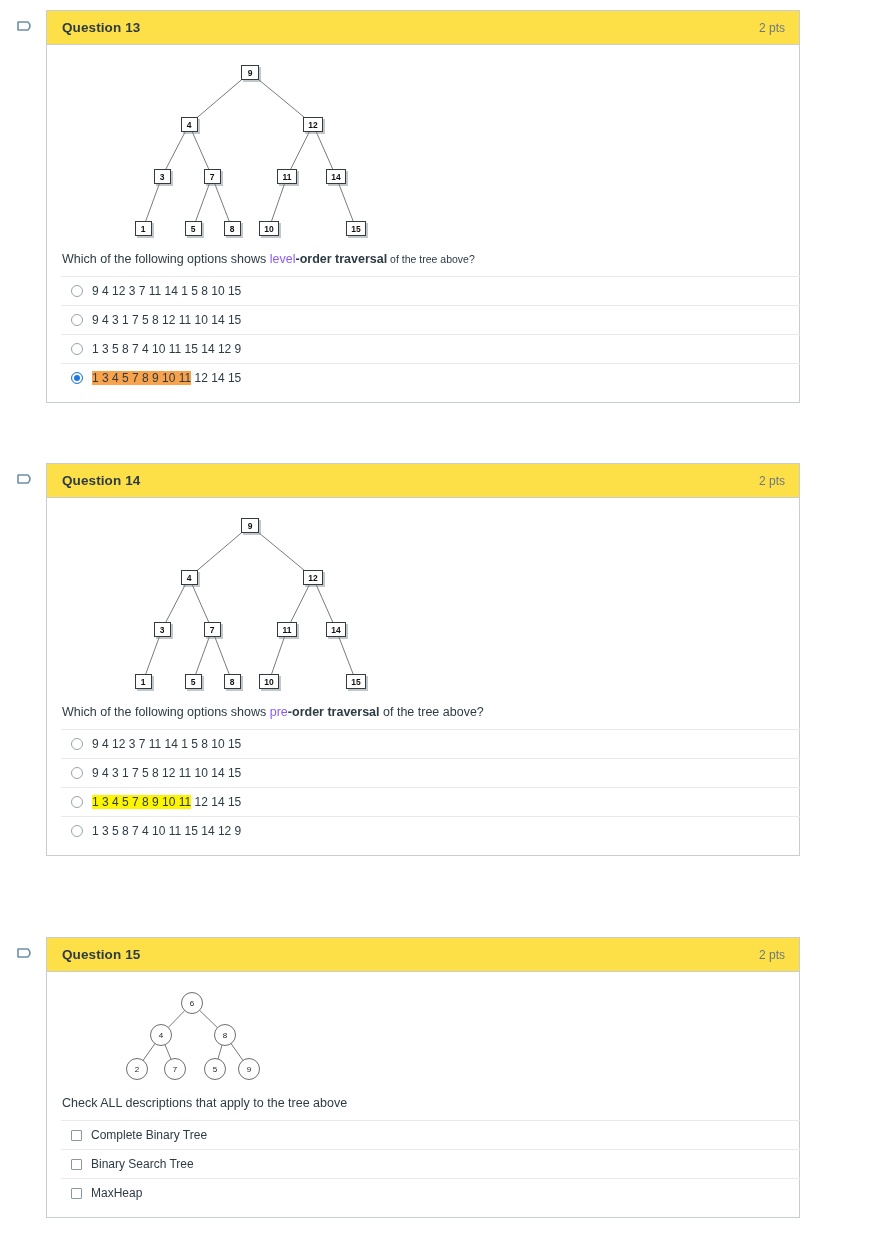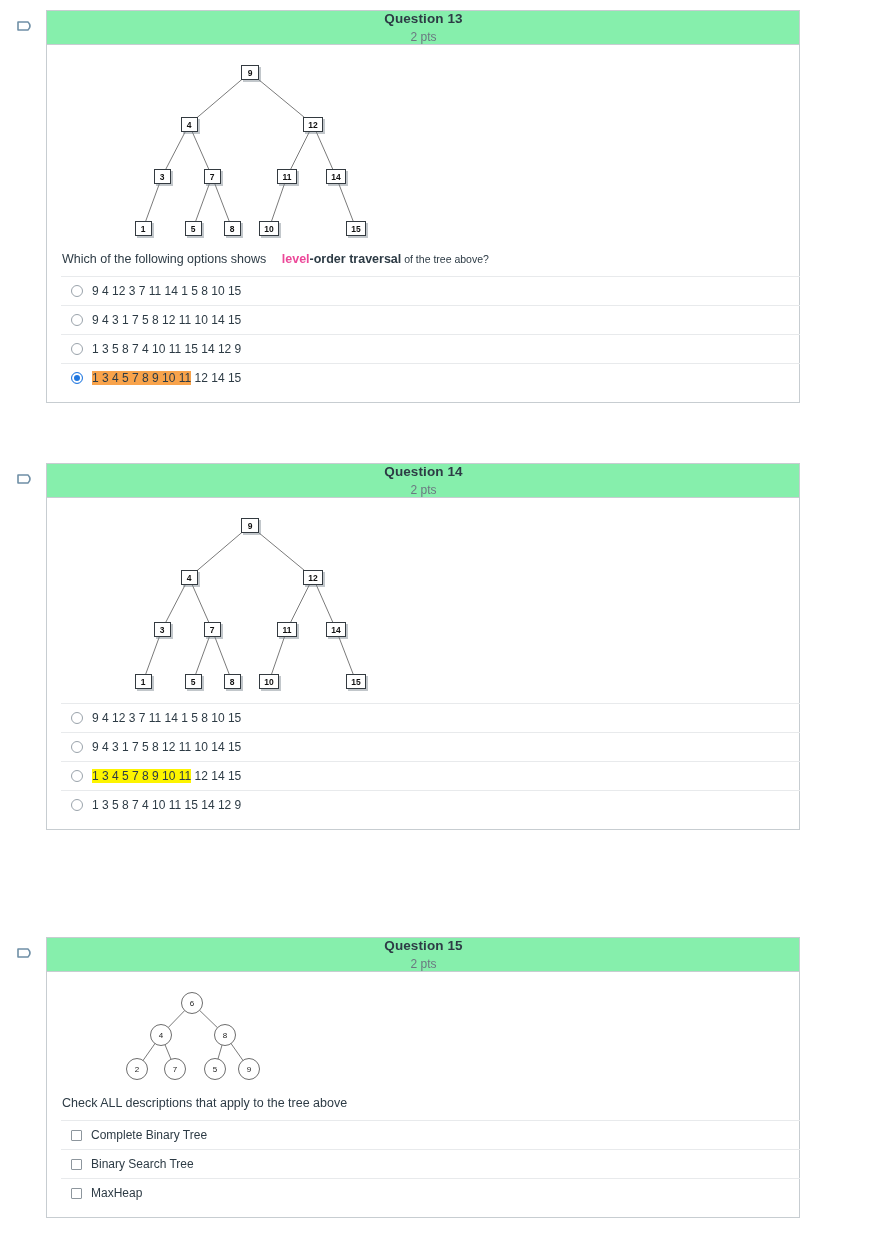--- a/index.html
+++ b/index.html
@@ -9,38 +9,37 @@
     width: 877px;
     font-family: "Liberation Sans", sans-serif;
     color: #2d3b45;
   }
   .page { position: relative; width: 877px; height: 1258px; overflow: hidden; }
 
   
   .qblock { position: absolute; left: 46px; width: 754px; }
   .qbox { border: 1px solid #c7cdd1; background: #ffffff; }
   .qheader {
-    background: #86efac;
+    background: #fde047;
     border-bottom: 1px solid #c7cdd1;
     height: 34px;
     display: flex; align-items: center; justify-content: space-between;
     padding: 0 14px 0 15px;
-    flex-direction: column;
   }
   .qtitle { font-size: 13.5px; font-weight: bold; color: #2d3b45; letter-spacing: .1px; }
   .qpts { font-size: 12px; color: #6b7780; }
 
   .qbody { padding: 12px 14px 10px 14px; }
 
   
   .flag-icon { position: absolute; left: -32px; top: 8px; width: 22px; height: 22px; }
 
   
   .prompt { font-size: 12.5px; color: #2d3b45; margin: 0 0 8px 1px; line-height: 1.45; }
-  .prompt .hl-blue { color: #ec4899; font-weight: bold; margin-left: 12px; }
+  .prompt .hl-blue { color: #8b5cf6; font-weight: normal; }
   .prompt .bold { font-weight: bold; }
   .prompt .small { font-size: 10.5px; }
 
   
   .answers { margin-top: 2px; }
   .answer {
     border-top: 1px solid #e8eaec;
     display: flex; align-items: center;
     padding: 7px 4px 7px 10px;
     min-height: 29px;
@@ -184,20 +183,21 @@
               <div class="node-box" style="width: 17px; height: 15px; left: 92.5px; top: 110px;">3</div>
               <div class="node-box" style="width: 17px; height: 15px; left: 142.5px; top: 110px;">7</div>
               <div class="node-box" style="width: 20px; height: 15px; left: 216px; top: 110px;">11</div>
               <div class="node-box" style="width: 20px; height: 15px; left: 265px; top: 110px;">14</div>
               <div class="node-box" style="width: 17px; height: 15px; left: 73.5px; top: 162px;">1</div>
               <div class="node-box" style="width: 17px; height: 15px; left: 123.5px; top: 162px;">5</div>
               <div class="node-box" style="width: 17px; height: 15px; left: 162.5px; top: 162px;">8</div>
               <div class="node-box" style="width: 20px; height: 15px; left: 198px; top: 162px;">10</div>
               <div class="node-box" style="width: 20px; height: 15px; left: 285px; top: 162px;">15</div>
             </div>
+            <div class="prompt"><span>Which of the following options shows </span><span class="hl-blue">pre</span><span class="bold">-order traversal</span><span> of the tree above?</span></div>
             <div class="answers">
               <div class="answer">
                 <span class="radio"></span>
                 <span class="atext">9 4 12 3 7 11 14 1 5 8 10 15</span>
               </div>
               <div class="answer">
                 <span class="radio"></span>
                 <span class="atext">9 4 3 1 7 5 8 12 11 10 14 15</span>
               </div>
               <div class="answer">

